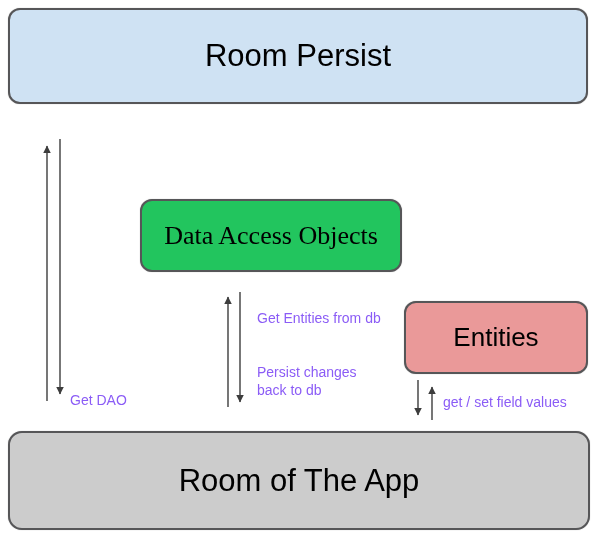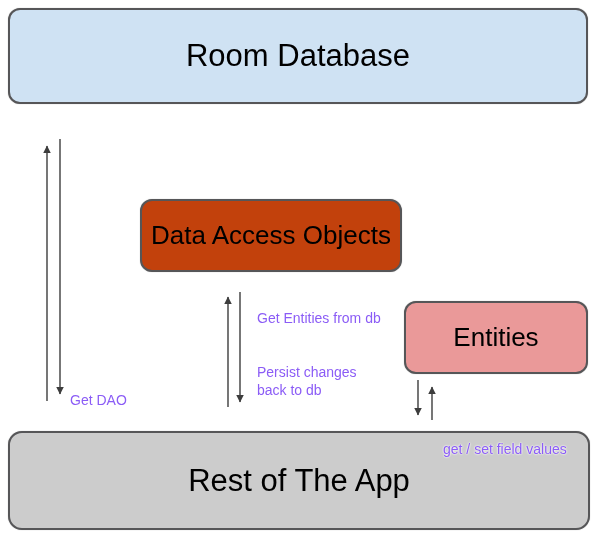--- a/index.html
+++ b/index.html
@@ -38,41 +38,41 @@
     font-weight: normal;
     color: #8b5cf6;
     line-height: 1.25;
     text-shadow: 0 0 2px #ffffff, 0 0 2px #ffffff;
     white-space: nowrap;
   }
   .annotation.wrap { white-space: normal; width: 116px; }
   .ann-get-dao      { left: 70px;  top: 392px; }
   .ann-get-entities { left: 257px; top: 310px; }
   .ann-persist      { left: 257px; top: 364px; }
-  .ann-get-set      { left: 443px; top: 394px; margin-top: 47px; }
+  .ann-get-set      { left: 443px; top: 394px; }
 </style>
 </head>
 <body>
 
 <div class="canvas">
 
   <div class="box box-room" style="background-color: rgb(207, 226, 243);">
-    <span>Room Database</span>
+    <span>Room Persist</span>
   </div>
 
-  <div class="box box-dao" style="background-color: #c2410c;">
+  <div class="box box-dao" style="background-color: #22c55e; font-family: Liberation Serif, serif;">
     <span>Data Access Objects</span>
   </div>
 
   <div class="box box-entities" style="background-color: rgb(234, 153, 153);">
     <span>Entities</span>
   </div>
 
   <div class="box box-rest" style="background-color: rgb(204, 204, 204);">
-    <span>Rest of The App</span>
+    <span>Room of The App</span>
   </div>
 
   <svg class="arrows" viewBox="0 0 600 542" xmlns="http://www.w3.org/2000/svg">
     <defs>
       <marker id="arrowhead" markerUnits="userSpaceOnUse" markerWidth="9" markerHeight="9" viewBox="0 0 8 8" refX="6.5" refY="4" orient="auto">
         <path d="M0,0.5 L7,4 L0,7.5 Z" fill="#3d3d3d"></path>
       </marker>
     </defs>
 
     <path d="M47,401 V146" stroke="#3d3d3d" stroke-width="1.4" fill="none" marker-end="url(#arrowhead)"></path>

